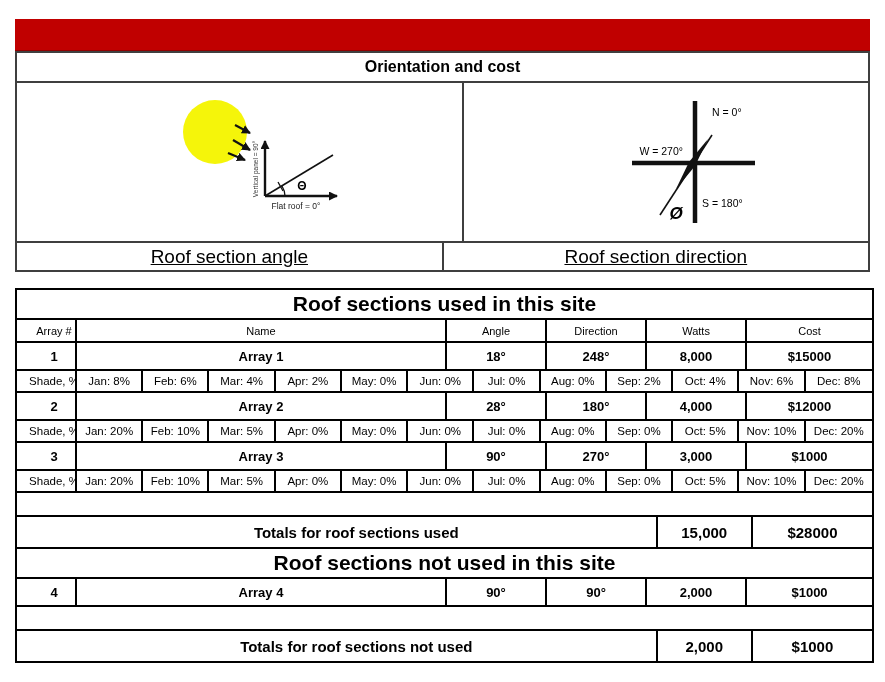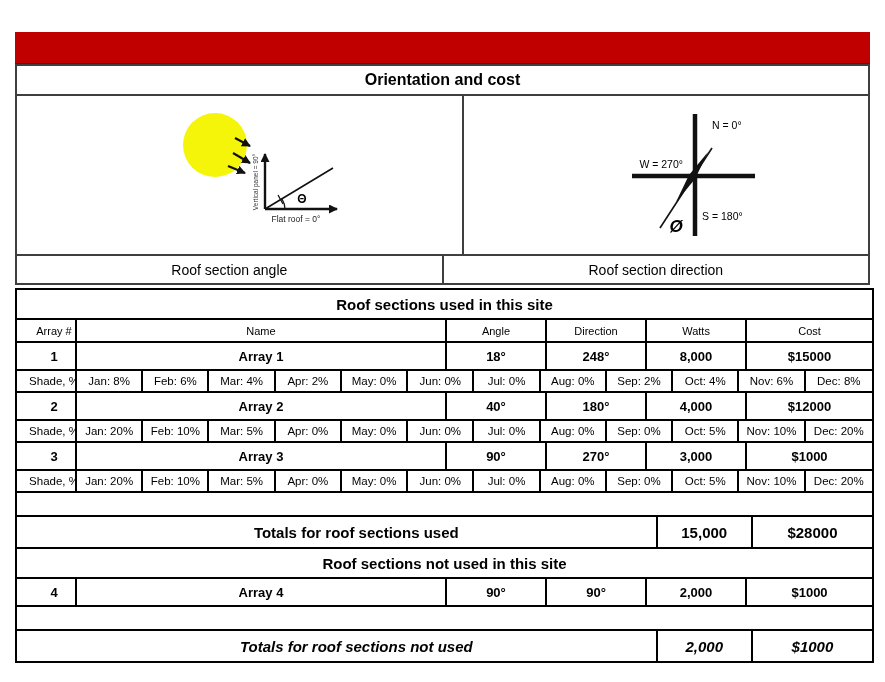--- a/index.html
+++ b/index.html
@@ -1,47 +1,47 @@
 <!DOCTYPE html>
 <html><head>
 <meta charset="utf-8">
 <style>
   html,body{margin:0;padding:0;background:#ffffff;}
   .page{
     position:relative;width:885px;height:682px;background:#ffffff;
     font-family:"Liberation Sans", sans-serif;color:#000;overflow:hidden;
   }
   
-  .orient{position:absolute;left:15px;top:32px;width:855px;border-radius:16px;}
+  .orient{position:absolute;left:15px;top:19px;width:855px;border-radius:16px;}
   .red-bar{height:31px;background:#c00000;border-bottom:1px solid #8f0000;}
   .orient-box{border:2px solid #3f3f3f;background:#fff;}
   .o-header{
     height:28px;border-bottom:2px solid #3f3f3f;
     display:flex;align-items:center;justify-content:center;
     font-weight:bold;font-size:16px;
   }
   .diagram-row{display:flex;height:158px;border-bottom:2px solid #3f3f3f;}
   .d-cell{position:relative;padding-left:20px;}
   .d-left{width:49.9%;border-right:2px solid #3f3f3f;}
   .d-right{flex:1;}
-  .caption-row{display:flex;height:27px;font-size:14px;}
+  .caption-row{display:flex;height:27px;font-size:19px;text-decoration:underline;}
   .cap-cell{display:flex;align-items:center;justify-content:center;}
   .cap-left{width:49.9%;border-right:2px solid #3f3f3f;}
   .cap-right{flex:1;}
   
   .sections{position:absolute;left:15px;top:288px;width:855px;border:2px solid #000;background:#fff;}
   .row{display:flex;border-bottom:2px solid #000;}
-  .row:last-child{border-bottom:none;font-style:italic;}
+  .row:last-child{border-bottom:none;}
   .cell{
     display:flex;align-items:center;justify-content:center;
     border-right:2px solid #000;box-sizing:border-box;
     overflow:hidden;white-space:nowrap;
   }
   .cell.last{border-right:none;}
-  .r-title{height:28px;font-weight:bold;font-size:15px;align-items:center;justify-content:center;}
+  .r-title{height:28px;font-weight:bold;font-size:21px;align-items:center;justify-content:center;}
   .r-cols{height:21px;font-size:11px;}
   .r-main{height:26px;font-weight:bold;font-size:13px;}
   .r-shade{height:20px;font-size:11.5px;}
   .r-empty{height:22px;}
   .r-totals{height:30px;font-weight:bold;font-size:15px;padding-left:40px;}
   .c-num{width:7.02%;padding-left:16px;}
   .c-name{width:43.27%;}
   .c-angle{width:11.7%;}
   .c-dir{width:11.7%;}
   .c-watts{width:11.7%;}
@@ -137,21 +137,21 @@
       <div class="cell c-month">Aug: 0%</div>
       <div class="cell c-month">Sep: 2%</div>
       <div class="cell c-month">Oct: 4%</div>
       <div class="cell c-month">Nov: 6%</div>
       <div class="cell c-month last">Dec: 8%</div>
     </div>
 
     <div class="row r-main">
       <div class="cell c-num">2</div>
       <div class="cell c-name">Array 2</div>
-      <div class="cell c-angle">40°</div>
+      <div class="cell c-angle">28°</div>
       <div class="cell c-dir">180°</div>
       <div class="cell c-watts">4,000</div>
       <div class="cell c-cost last">$12000</div>
     </div>
     <div class="row r-shade">
       <div class="cell c-num">Shade, %</div>
       <div class="cell c-month">Jan: 20%</div>
       <div class="cell c-month">Feb: 10%</div>
       <div class="cell c-month">Mar: 5%</div>
       <div class="cell c-month">Apr: 0%</div>

